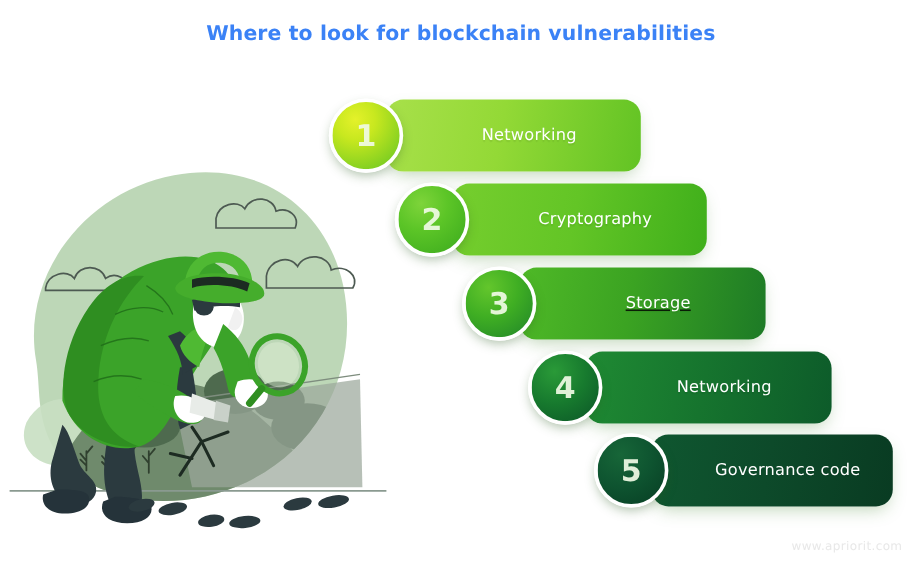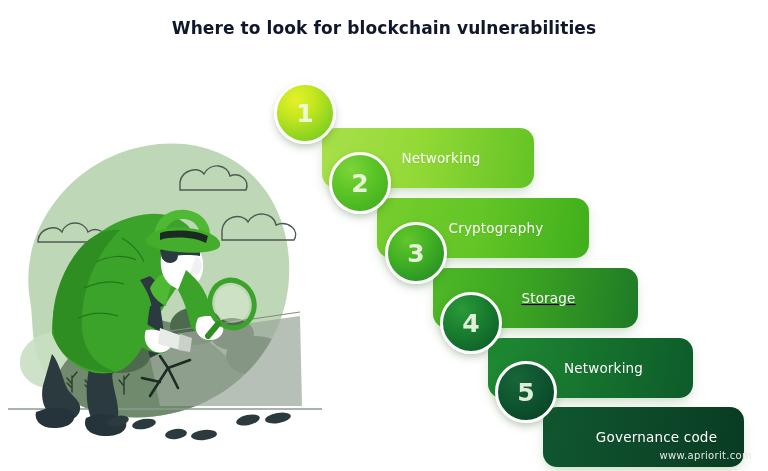--- a/index.html
+++ b/index.html
@@ -26,21 +26,21 @@
 
   
   .title {
     position: absolute;
     top: 18px;
     left: 0;
     width: 768px;
     text-align: center;
     font-size: 17px;
     font-weight: bold;
-    color: #0f172a;
+    color: #3b82f6;
     letter-spacing: 0.1px;
   }
 
   
   .illustration {
     position: absolute;
     left: 0px;
     top: 120px;
     width: 330px;
     height: 330px;
@@ -66,21 +66,20 @@
   .step-bar {
     position: absolute;
     left: 0;
     top: 0;
     right: 0;
     height: 60px;
     border-radius: 14px;
     box-shadow: 0 6px 14px -4px rgba(60,130,40,0.35);
     display: flex;
     align-items: center;
-    margin-top: 45px;
   }
   .step-label {
     width: 100%;
     text-align: center;
     color: #ffffff;
     font-size: 13.5px;
     letter-spacing: 0.2px;
     padding-left: 26px;
     box-sizing: border-box;
     text-shadow: 0 1px 1px rgba(0,0,0,0.08);

